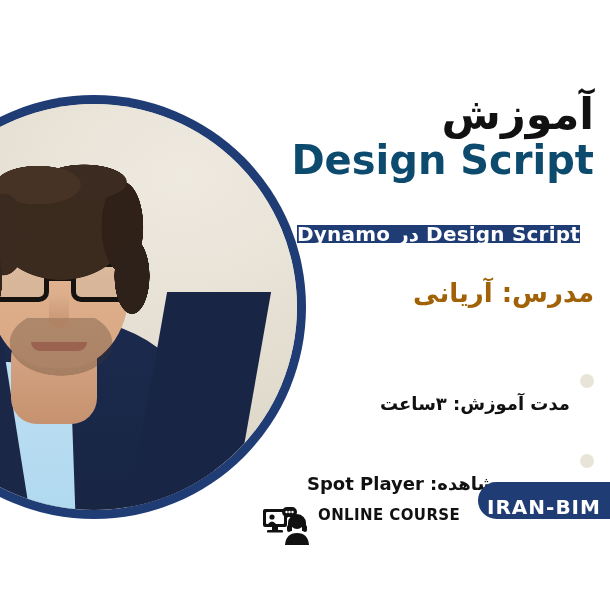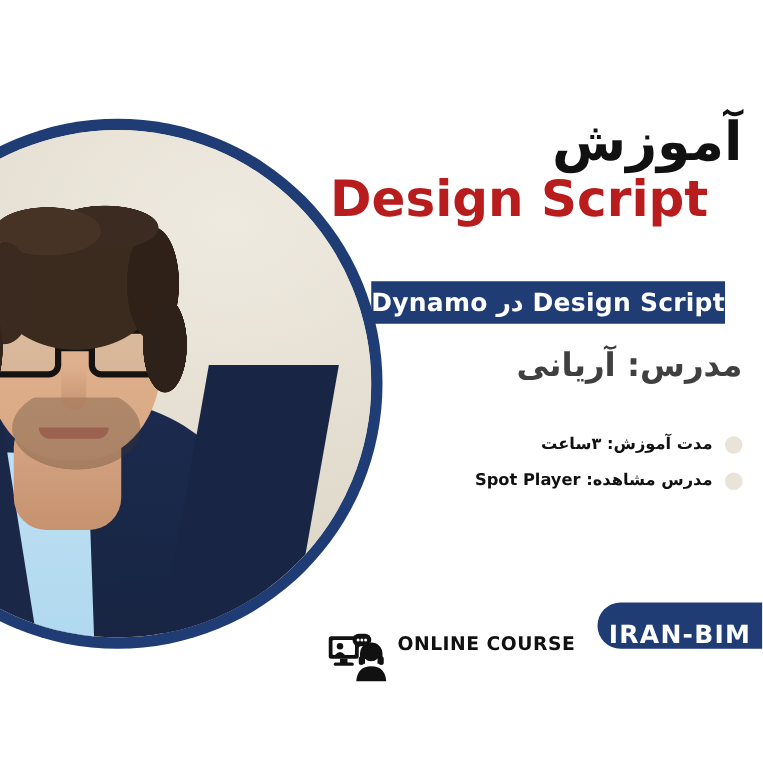--- a/index.html
+++ b/index.html
@@ -156,61 +156,62 @@
     right:16px;top:92px;
     width:330px;
     text-align:right;
     direction:rtl;
   }
   .title-fa{
     font-size:43px;font-weight:bold;color:#111111;
     line-height:1.05;letter-spacing:0;
   }
   .title-en{
-    font-size:40px;font-weight:bold;color:#b91c1c;
-    line-height:1.08;direction:ltr;text-align:left;margin-top:2px;
+    font-size:40px;font-weight:bold;color:#0c4a6e;
+    line-height:1.08;direction:ltr;text-align:right;margin-top:2px;
   }
 
   .subject-badge{
     position:absolute;
     left:297px;top:225px;
-    width:283px;height:34px;
+    width:283px;height:18px;
     background:#1f3c75;
     display:flex;align-items:center;justify-content:center;
     direction:rtl;
   }
   .subject-badge span{
     color:#ffffff;font-size:20px;font-weight:bold;letter-spacing:.2px;
   }
 
   .instructor{
     position:absolute;
     right:16px;top:278px;
     width:330px;
     text-align:right;direction:rtl;
-    font-size:26px;font-weight:bold;color:#404040;
+    font-size:26px;font-weight:bold;color:#a16207;
   }
 
   .meta-list{
     position:absolute;
     right:16px;top:348px;
     width:340px;
     direction:rtl;
   }
   .meta-row{
     display:flex;align-items:center;justify-content:flex-start;
     gap:10px;margin-bottom:14px;
   }
   .dot{
     width:14px;height:14px;border-radius:50%;
     background:#e9e4d8;flex:0 0 auto;
   }
   .meta-text{
-    font-size:13px;font-weight:bold;color:#111111;
+    font-size:18px;font-weight:bold;color:#111111;
     white-space:nowrap;
+    margin-top:45px;
   }
 
   
   .brand-pill{
     position:absolute;
     left:478px;top:482px;
     width:132px;height:37px;
     background:#1f3c75;
     border-radius:20px 0 0 20px;
     display:flex;align-items:flex-end;justify-content:center;

